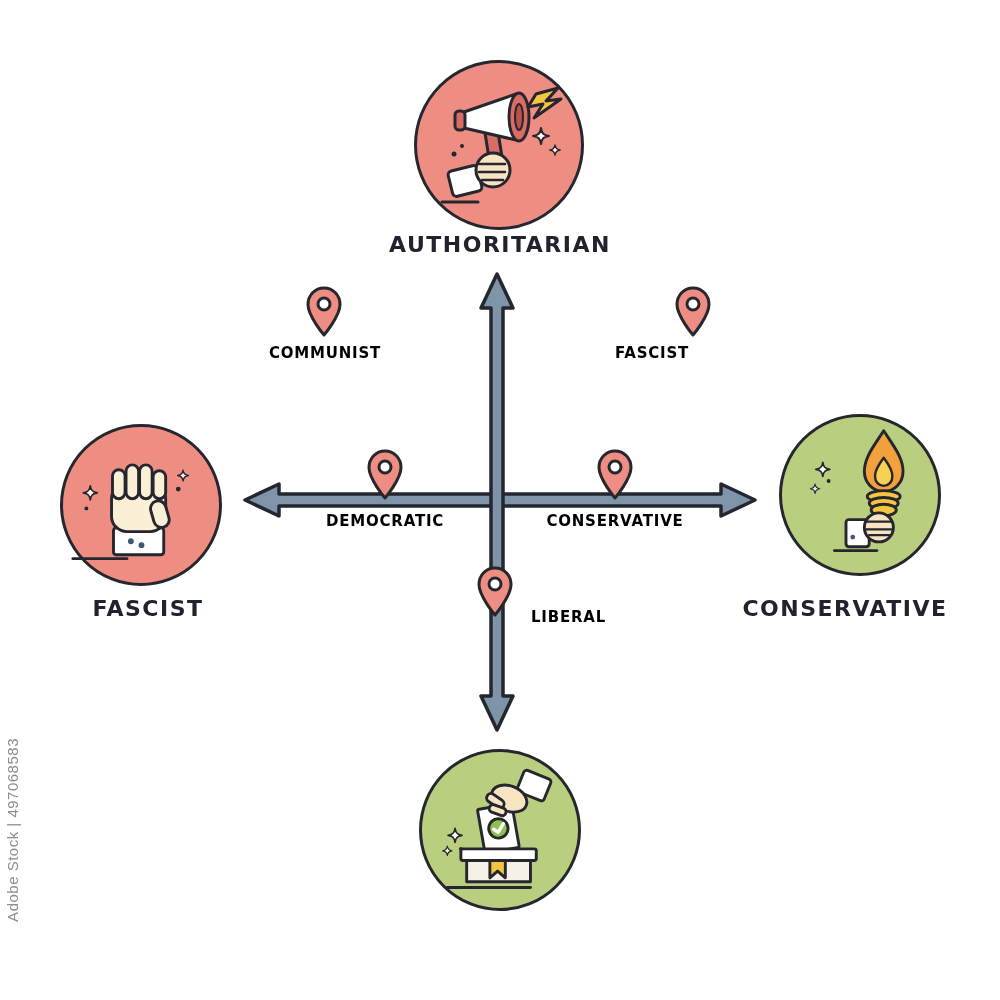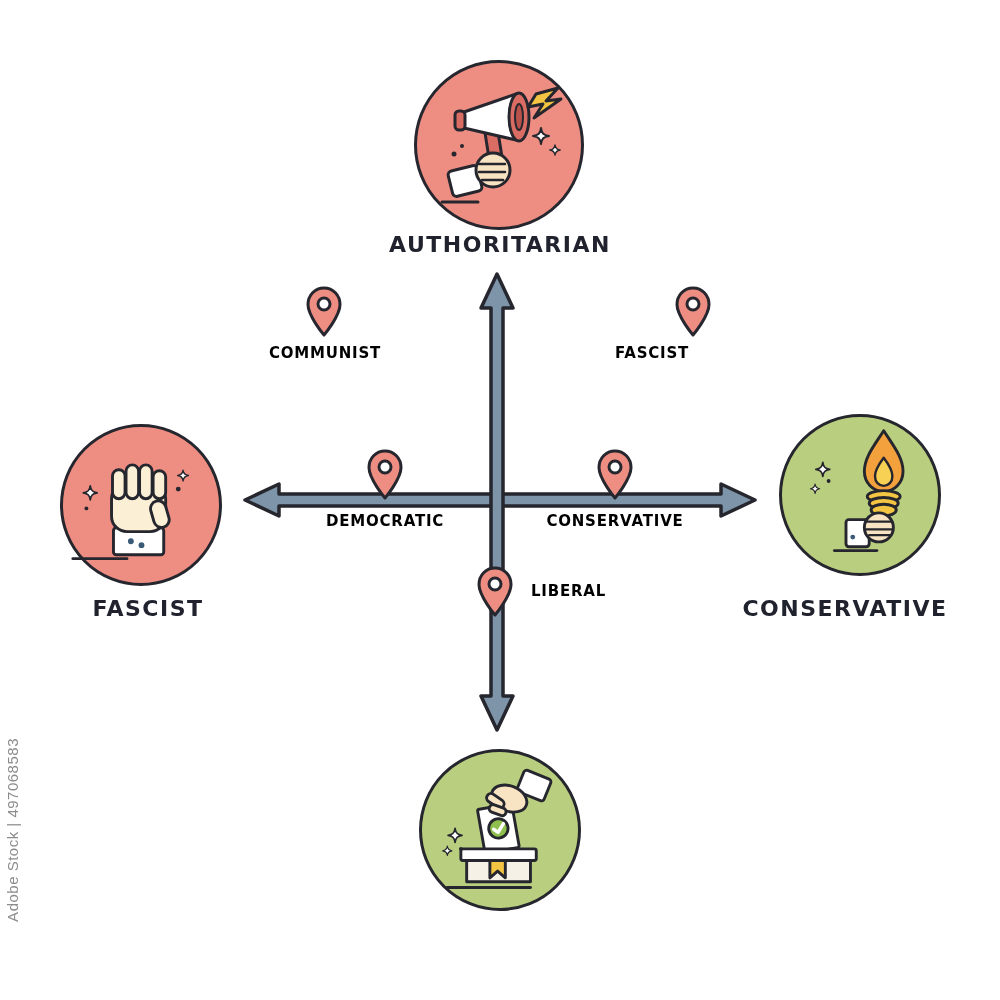--- a/index.html
+++ b/index.html
@@ -9,21 +9,21 @@
   }
   .abs{position:absolute;}
   .axis-label{
     position:absolute;transform:translateX(-50%);
     font-weight:bold;font-size:22px;letter-spacing:1.5px;color:#20222E;white-space:nowrap;
   }
   .pin-label{
     position:absolute;transform:translateX(-50%);
     font-weight:bold;font-size:15px;letter-spacing:0.8px;color:#000000;white-space:nowrap;
   }
-  .pin-label.left-anchor{transform:none;}
+  .pin-label.left-anchor{transform:none;margin-top:26px;}
   .medallion{
     position:absolute;border:3.5px solid #26262E;border-radius:50%;
     display:flex;align-items:center;justify-content:center;box-sizing:border-box;
   }
   .medallion.red{background:#EE8E83;}
   .medallion.green{background:#B9CE7E;}
   .medallion svg{overflow:visible;}
   .watermark{
     position:absolute;left:4px;top:738px;
     writing-mode:vertical-rl;transform:rotate(180deg);

